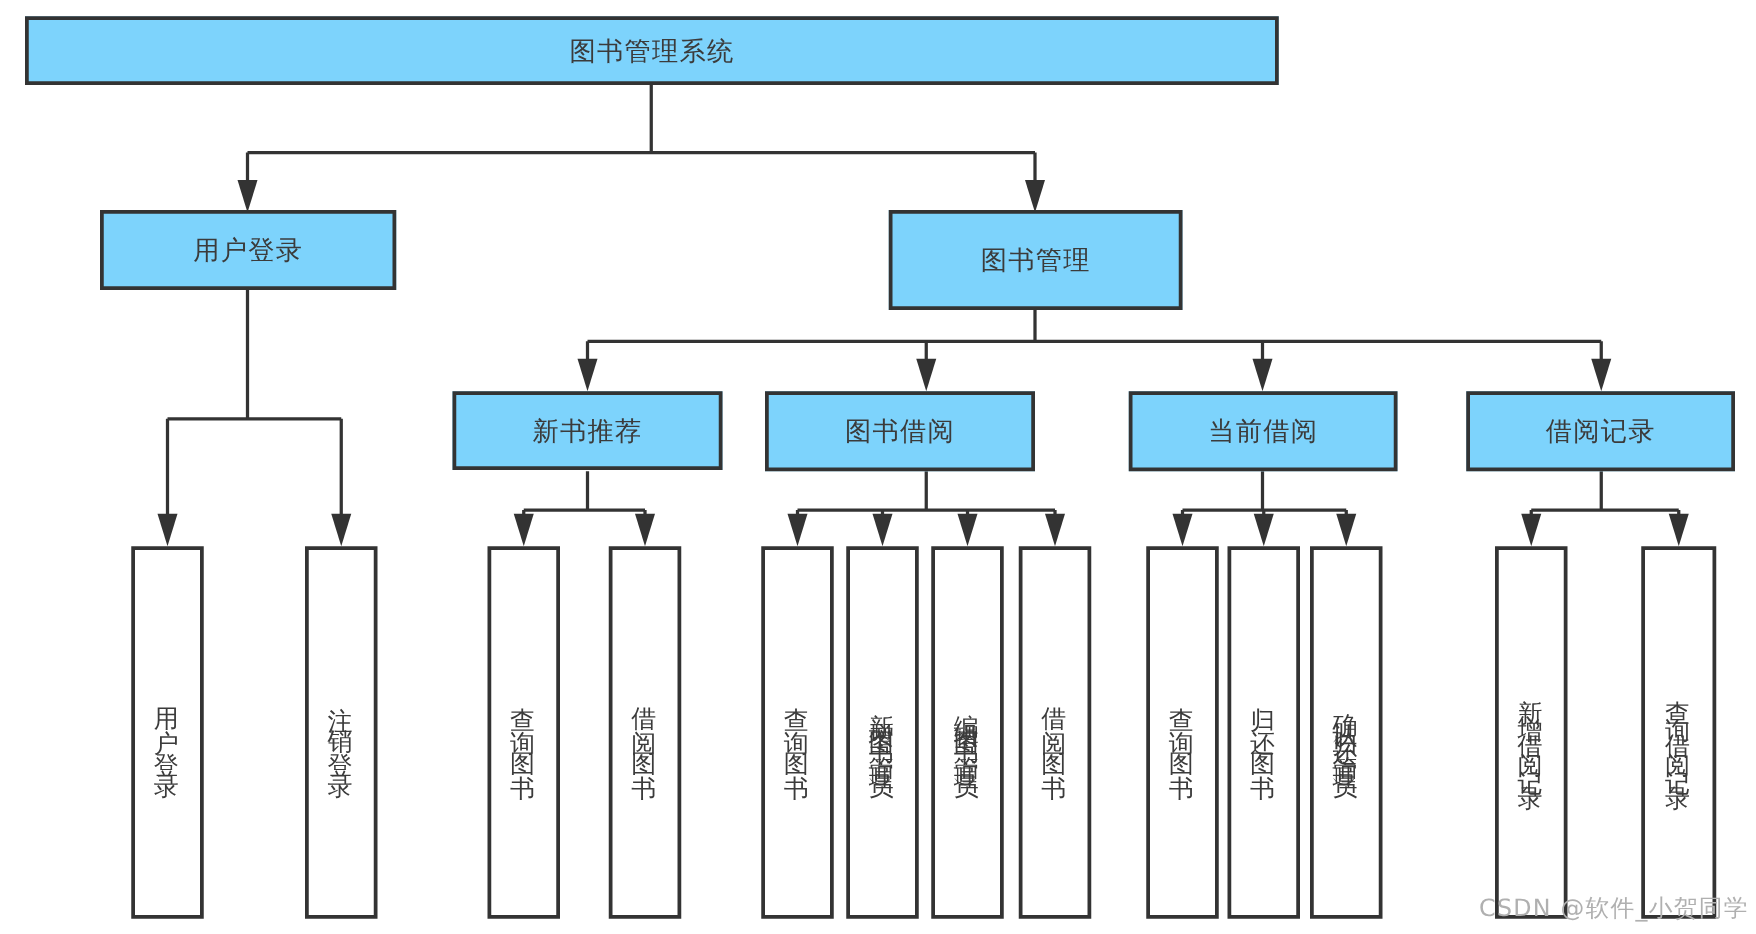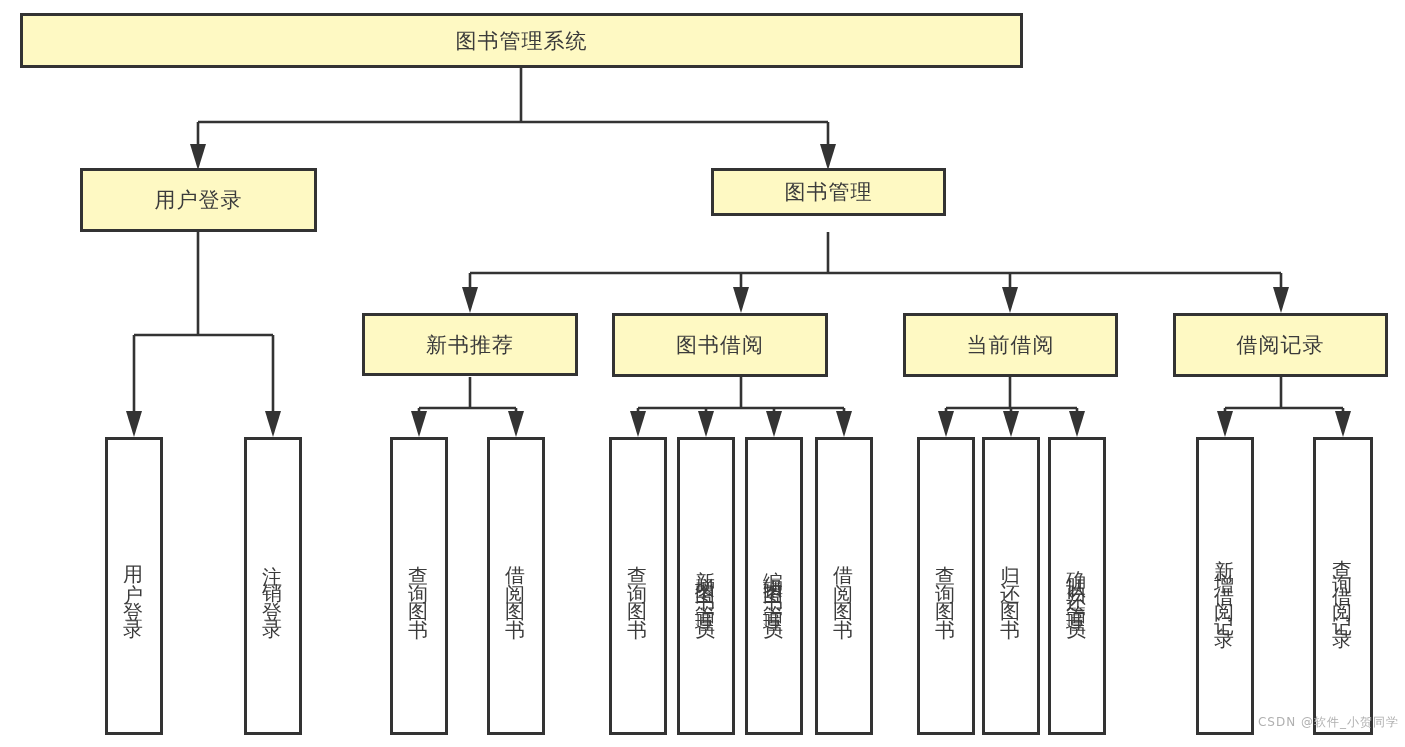--- a/index.html
+++ b/index.html
@@ -19,21 +19,21 @@
     position: absolute;
     left: 0; top: 0;
     width: 1405px;
     height: 747px;
     z-index: 1;
   }
   .node {
     position: absolute;
     box-sizing: border-box;
     border: 3px solid #333333;
-    background: #fef9c3;
+    background: #7dd3fc;
     display: flex;
     align-items: center;
     justify-content: center;
     color: #3b3b3b;
     font-size: 21px;
     letter-spacing: 1px;
     z-index: 2;
   }
   .leaf {
     position: absolute;
@@ -55,21 +55,21 @@
     text-orientation: mixed;
     white-space: nowrap;
   }
   .ls4 span { letter-spacing: 18px; }
   .ls6 span { letter-spacing: 14px; }
   .ls9 span { letter-spacing: 7px; font-size: 20px; }
   .watermark {
     position: absolute;
     right: 6px;
     top: 714px;
-    font-size: 12px;
+    font-size: 19px;
     color: #b0b0b0;
     letter-spacing: 1px;
     z-index: 3;
     white-space: nowrap;
   }
 </style>
 </head>
 <body>
 
 <div class="stage">
@@ -140,21 +140,21 @@
     </g>
   </svg>
 
   <div class="node" style="left:20px; top:13px; width:1003px; height:55px;">
     <span>图书管理系统</span>
   </div>
 
   <div class="node" style="left:80px; top:168px; width:237px; height:64px;">
     <span>用户登录</span>
   </div>
-  <div class="node" style="left:711px; top:168px; width:235px; height:48px;">
+  <div class="node" style="left:711px; top:168px; width:235px; height:80px;">
     <span>图书管理</span>
   </div>
 
   <div class="node" style="left:362px; top:313px; width:216px; height:63px;">
     <span>新书推荐</span>
   </div>
   <div class="node" style="left:612px; top:313px; width:216px; height:64px;">
     <span>图书借阅</span>
   </div>
   <div class="node" style="left:903px; top:313px; width:215px; height:64px;">

